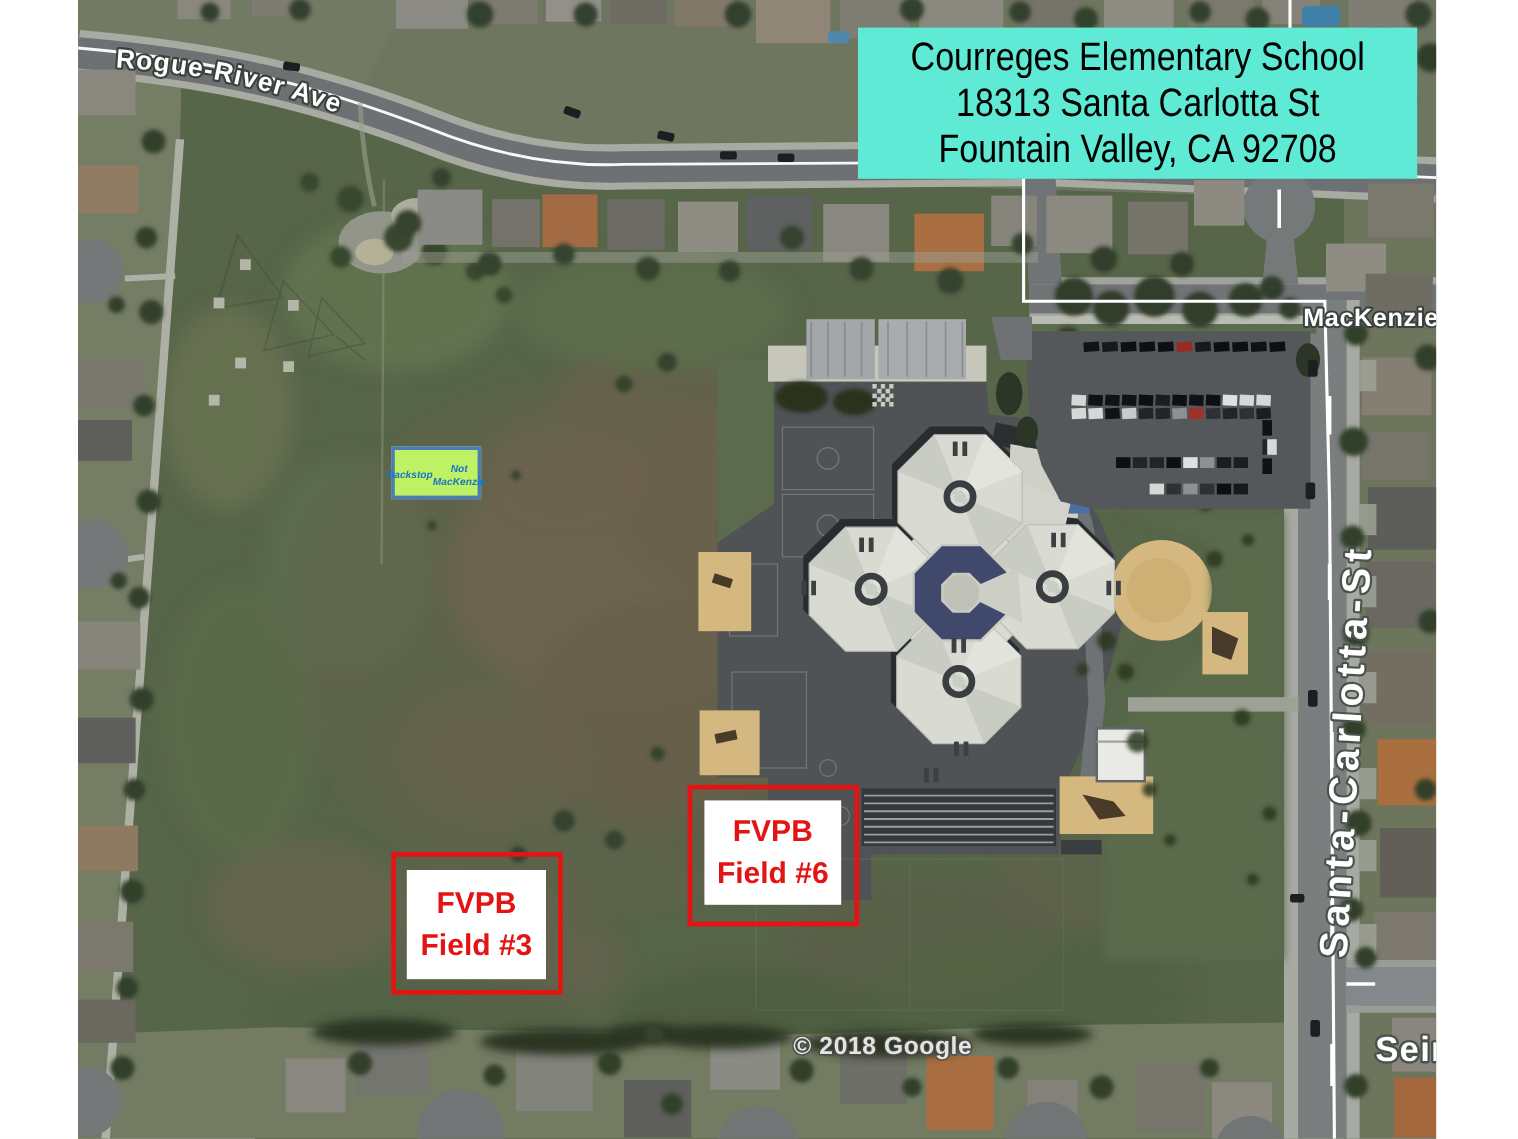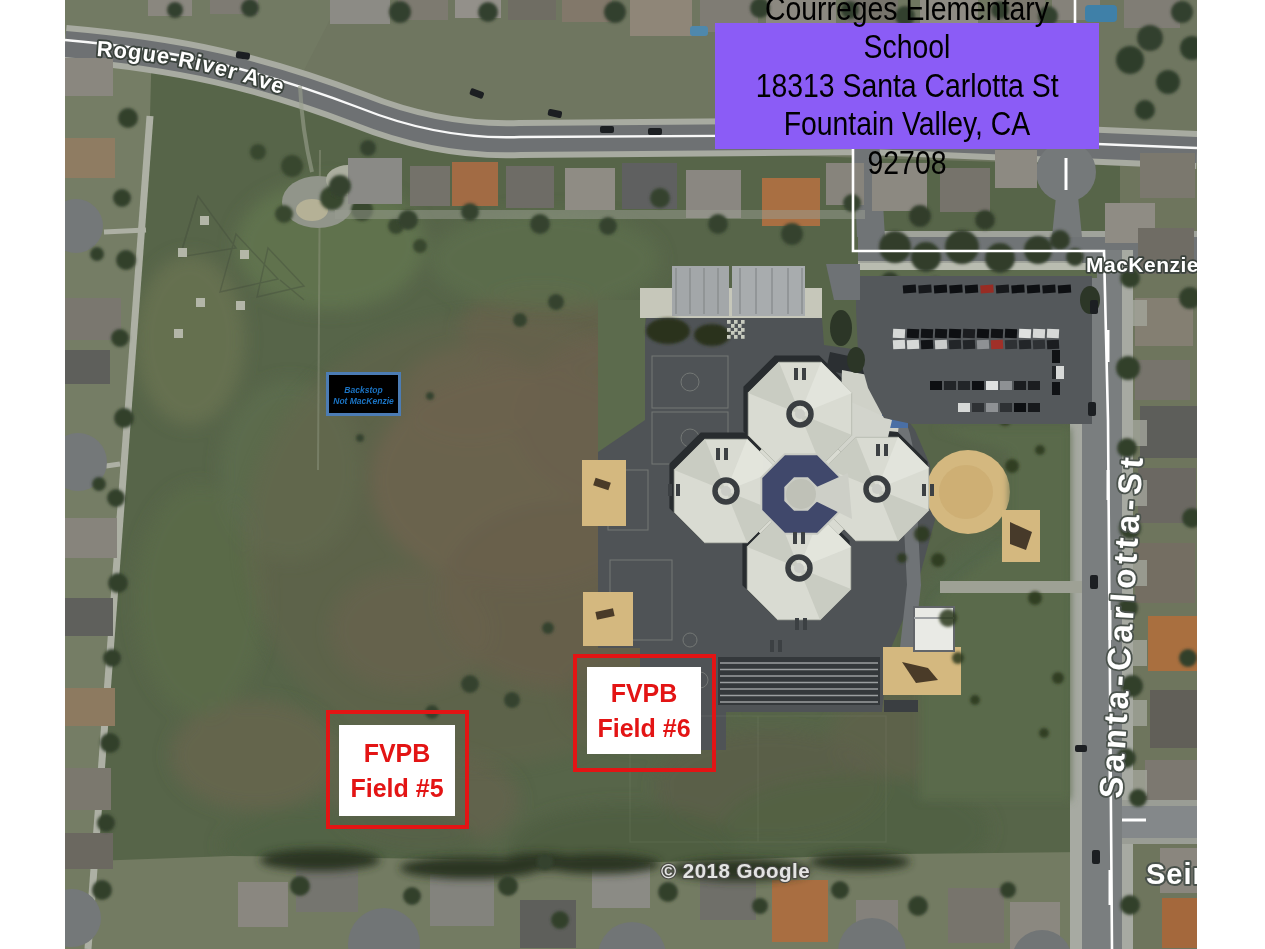--- a/index.html
+++ b/index.html
@@ -650,37 +650,37 @@
 <text x="1146" y="884" font-family="Liberation Sans, sans-serif" font-weight="bold" font-size="29" fill="#ffffff" stroke="#4a524c" stroke-width="4" paint-order="stroke" stroke-linejoin="round" letter-spacing="1">Seinw</text>
 
 <text x="661" y="878" font-family="Liberation Sans, sans-serif" font-weight="bold" font-size="20.5" fill="#ededed" stroke="#4a4a46" stroke-width="2.4" paint-order="stroke" stroke-linejoin="round" opacity=".95" letter-spacing=".5">© 2018 Google</text>
 </g>
 
 <rect x="0" y="0" width="65" height="949" fill="#ffffff"></rect>
 
 <rect x="1197" y="0" width="68" height="949" fill="#ffffff"></rect>
 </svg>
 
-<div class="box" style="left:715px;top:23px;width:384px;height:126px;background:#8b5cf6;color:#000;display:flex;flex-direction:column;justify-content:center;align-items:center;text-align:center;font-size:33px;line-height:38.5px;">
+<div class="box" style="left:715px;top:23px;width:466px;height:126px;background:#5eead4;color:#000;display:flex;flex-direction:column;justify-content:center;align-items:center;text-align:center;font-size:33px;line-height:38.5px;">
 <div style="transform:scaleX(.86)">Courreges Elementary School</div>
 <div style="transform:scaleX(.86)">18313 Santa Carlotta St</div>
 <div style="transform:scaleX(.86)">Fountain Valley, CA 92708</div>
 </div>
 
-<div class="box" style="left:326px;top:372px;width:75px;height:44px;background:#000000;border:3px solid #4c7cb4;display:flex;flex-direction:column;justify-content:center;align-items:center;text-align:center;color:#1b74c4;font-weight:bold;font-style:italic;font-size:8.5px;line-height:11px;padding-top:3px;">
+<div class="box" style="left:326px;top:372px;width:75px;height:44px;background:#bef264;border:3px solid #4c7cb4;display:flex;justify-content:center;align-items:center;text-align:center;color:#1b74c4;font-weight:bold;font-style:italic;font-size:8.5px;line-height:11px;padding-top:3px;">
 <div>Backstop</div>
 <div>Not MacKenzie</div>
 </div>
 
 <div class="box" style="left:573px;top:654px;width:143px;height:118px;border:4px solid #e31414;"></div>
 
 <div class="box" style="left:587px;top:667px;width:114px;height:87px;background:#ffffff;display:flex;flex-direction:column;justify-content:center;align-items:center;color:#e31414;font-weight:bold;font-size:25px;line-height:35px;">
 <div>FVPB</div>
 <div>Field #6</div>
 </div>
 
 <div class="box" style="left:326px;top:710px;width:143px;height:119px;border:4px solid #e31414;"></div>
 
 <div class="box" style="left:339px;top:725px;width:116px;height:91px;background:#ffffff;display:flex;flex-direction:column;justify-content:center;align-items:center;color:#e31414;font-weight:bold;font-size:25px;line-height:35px;">
 <div>FVPB</div>
-<div>Field #5</div>
+<div>Field #3</div>
 </div>
 </div>
 
 </body></html>

